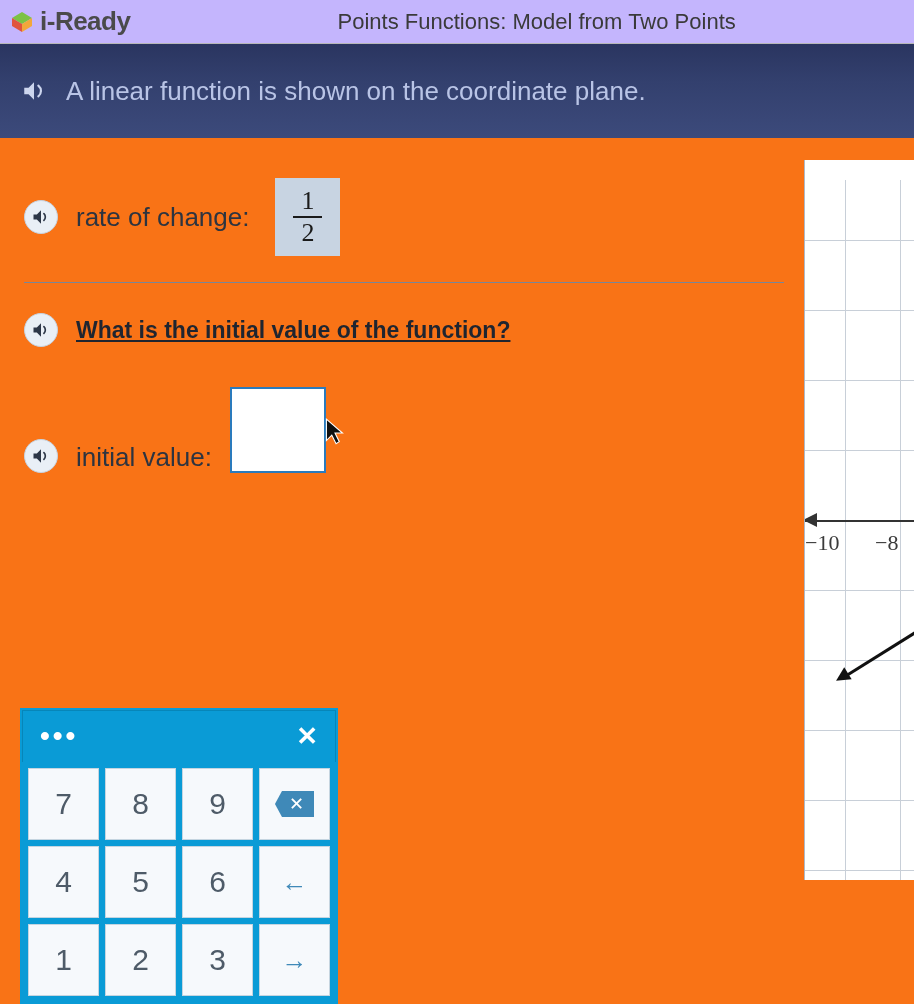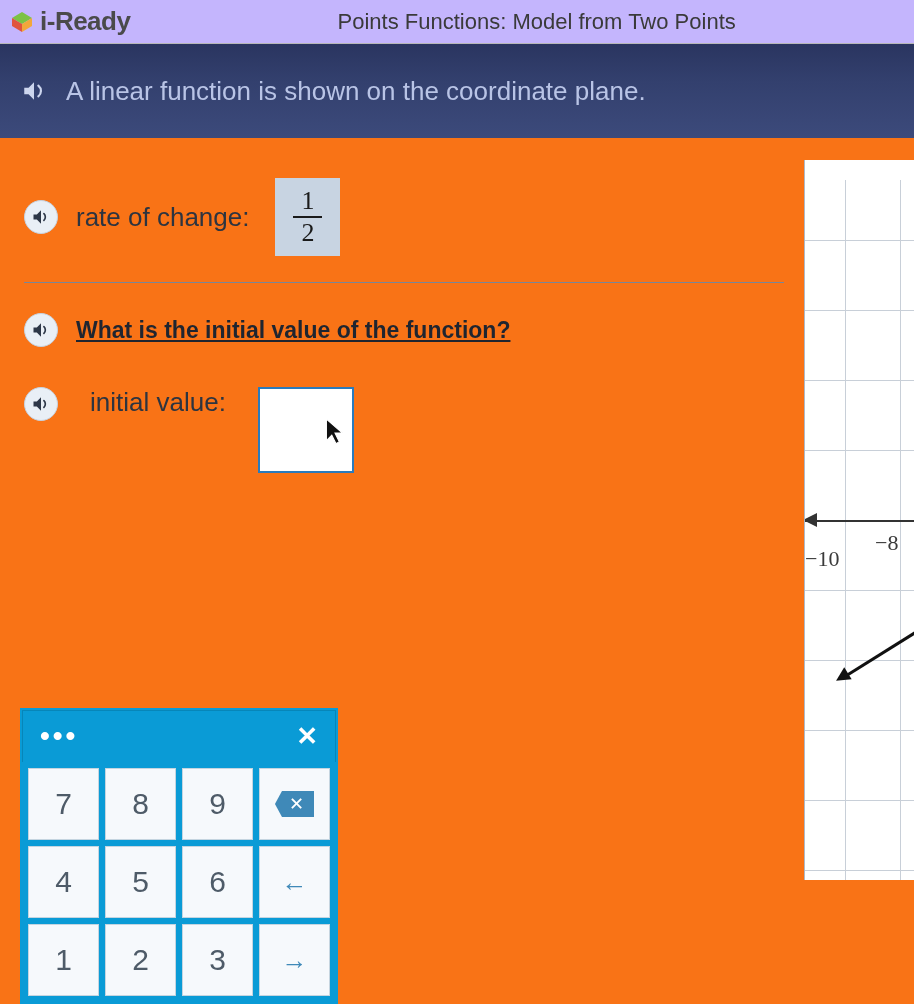--- a/index.html
+++ b/index.html
@@ -107,22 +107,22 @@
   }
   .question-text {
     font-size: 23px;
     font-weight: 700;
     color: #1f2530;
     text-decoration: underline;
   }
   .input-row {
     margin-top: 40px;
     display: flex;
-    align-items: flex-start;
-    gap: 32px;
+    align-items: flex-end;
+    gap: 18px;
   }
   .answer-input {
     width: 96px;
     height: 86px;
     background: #ffffff;
     border: 2px solid #2a7bbd;
     font-size: 28px;
     text-align: left;
     padding-left: 12px;
     outline: none;
@@ -307,21 +307,21 @@
     <div class="grid-line-h" style="top:130px;"></div>
     <div class="grid-line-h" style="top:200px;"></div>
     <div class="grid-line-h" style="top:270px;"></div>
     <div class="axis-h" style="top:340px;"></div>
     <div class="axis-arrow-left" style="top:333px; left:-2px;"></div>
     <div class="grid-line-h" style="top:410px;"></div>
     <div class="grid-line-h" style="top:480px;"></div>
     <div class="grid-line-h" style="top:550px;"></div>
     <div class="grid-line-h" style="top:620px;"></div>
     <div class="grid-line-h" style="top:690px;"></div>
-    <span class="axis-label" style="top:350px; left:0px;margin-top:16px;">−10</span>
+    <span class="axis-label" style="top:350px; left:0px;">−10</span>
     <span class="axis-label" style="top:350px; left:70px;">−8</span>
 
     <div class="func-line" style="top:495px; left:40px; width:140px; transform:rotate(-32deg);"></div>
     <div class="func-arrow" style="top:490px; left:30px; transform:rotate(-32deg);"></div>
   </div>
 </div>
 
 <div class="keypad">
   <div class="keypad-header">
     <span class="dots">•••</span>

